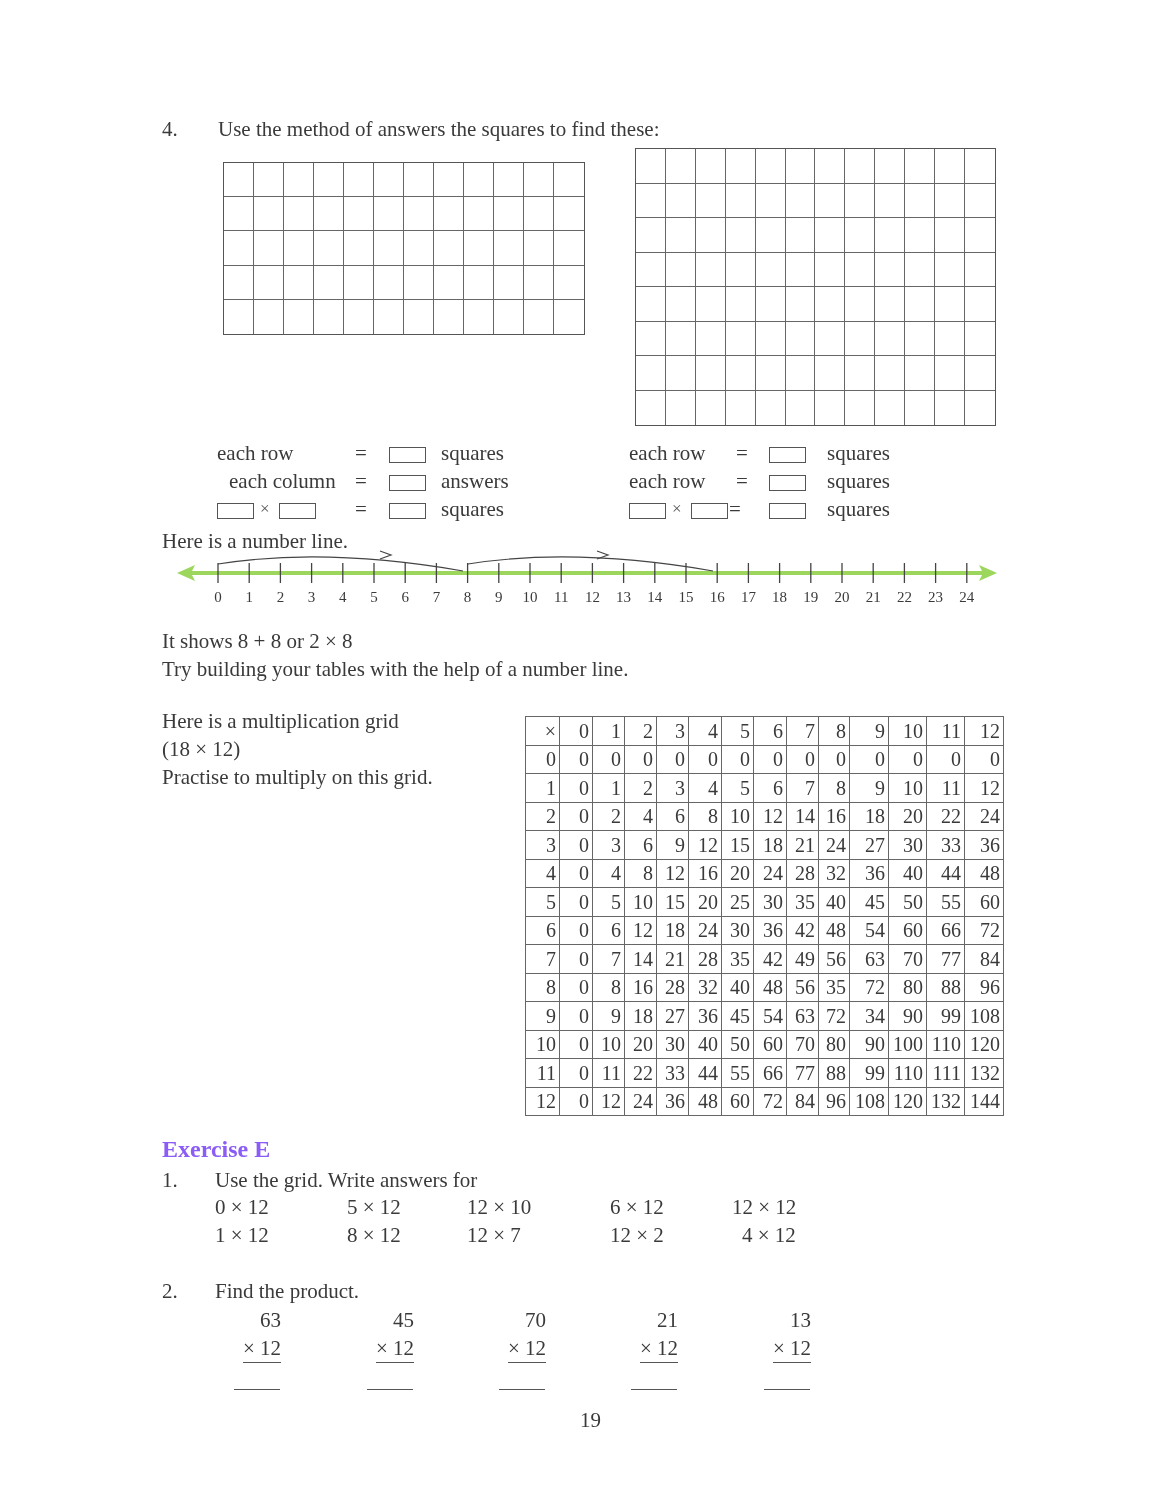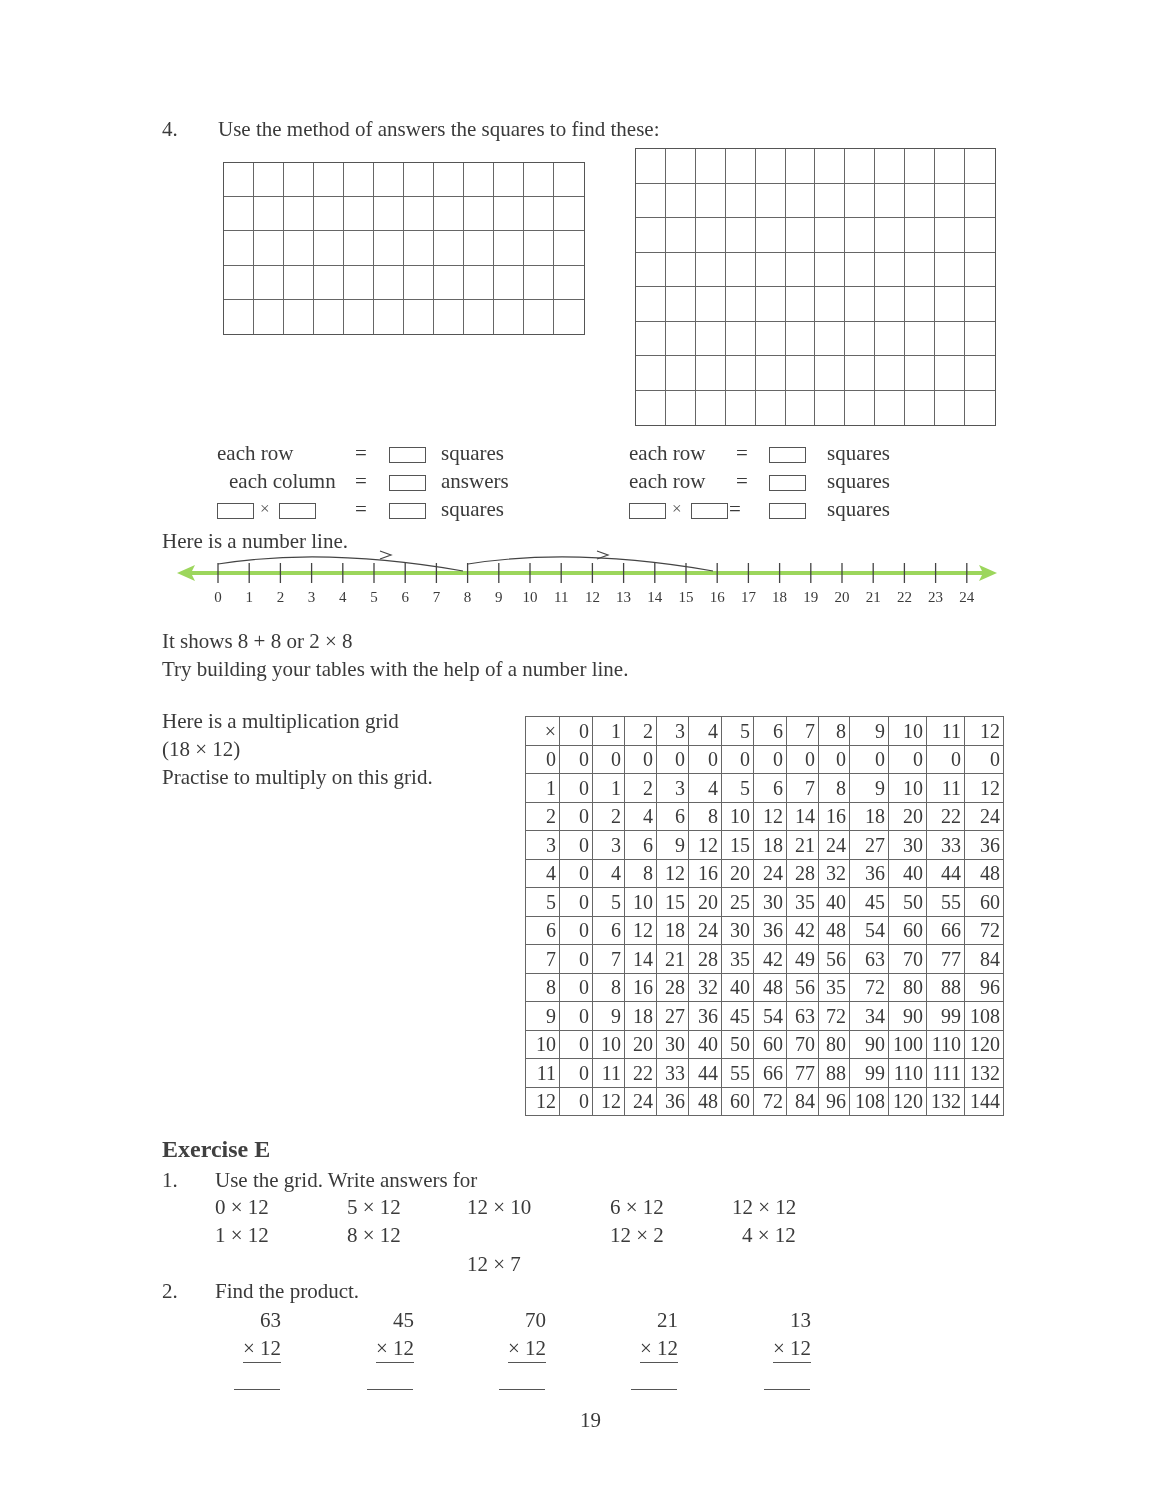--- a/index.html
+++ b/index.html
@@ -548,33 +548,33 @@
         <td>84</td>
         <td>96</td>
         <td>108</td>
         <td>120</td>
         <td>132</td>
         <td>144</td>
       </tr>
     </tbody>
 </table>
 
-<div class="abs bold" style="left:162px;top:1136px;font-size:24px;color:#404040;">Exercise E</div>
+<div class="abs bold" style="left:162px;top:1136px;font-size:24px;color:#8b5cf6;">Exercise E</div>
 <div class="abs txt" style="left:162px;top:1168px;">1.</div>
 <div class="abs txt" style="left:215px;top:1168px;">Use the grid. Write answers for</div>
 
 <div>
   <div class="abs txt" style="left:215px;top:1195px;">0  × 12</div>
   <div class="abs txt" style="left:347px;top:1195px;">5  × 12</div>
   <div class="abs txt" style="left:467px;top:1195px;">12  × 10</div>
   <div class="abs txt" style="left:610px;top:1195px;">6  × 12</div>
   <div class="abs txt" style="left:732px;top:1195px;">12  × 12</div>
   <div class="abs txt" style="left:215px;top:1223px;">1  × 12</div>
   <div class="abs txt" style="left:347px;top:1223px;">8  × 12</div>
-  <div class="abs txt" style="left:467px;top:1223px;margin-top:29px;">12   ×  7</div>
+  <div class="abs txt" style="left:467px;top:1223px;">12   ×  7</div>
   <div class="abs txt" style="left:610px;top:1223px;">12  × 2</div>
   <div class="abs txt" style="left:742px;top:1223px;">4  × 12</div>
 </div>
 
 <div class="abs txt" style="left:162px;top:1279px;">2.</div>
 <div class="abs txt" style="left:215px;top:1279px;">Find the product.</div>
 
 <div>
   <div class="prob" style="left:231px;top:1306px;width:50px;">
     <div>63</div>

